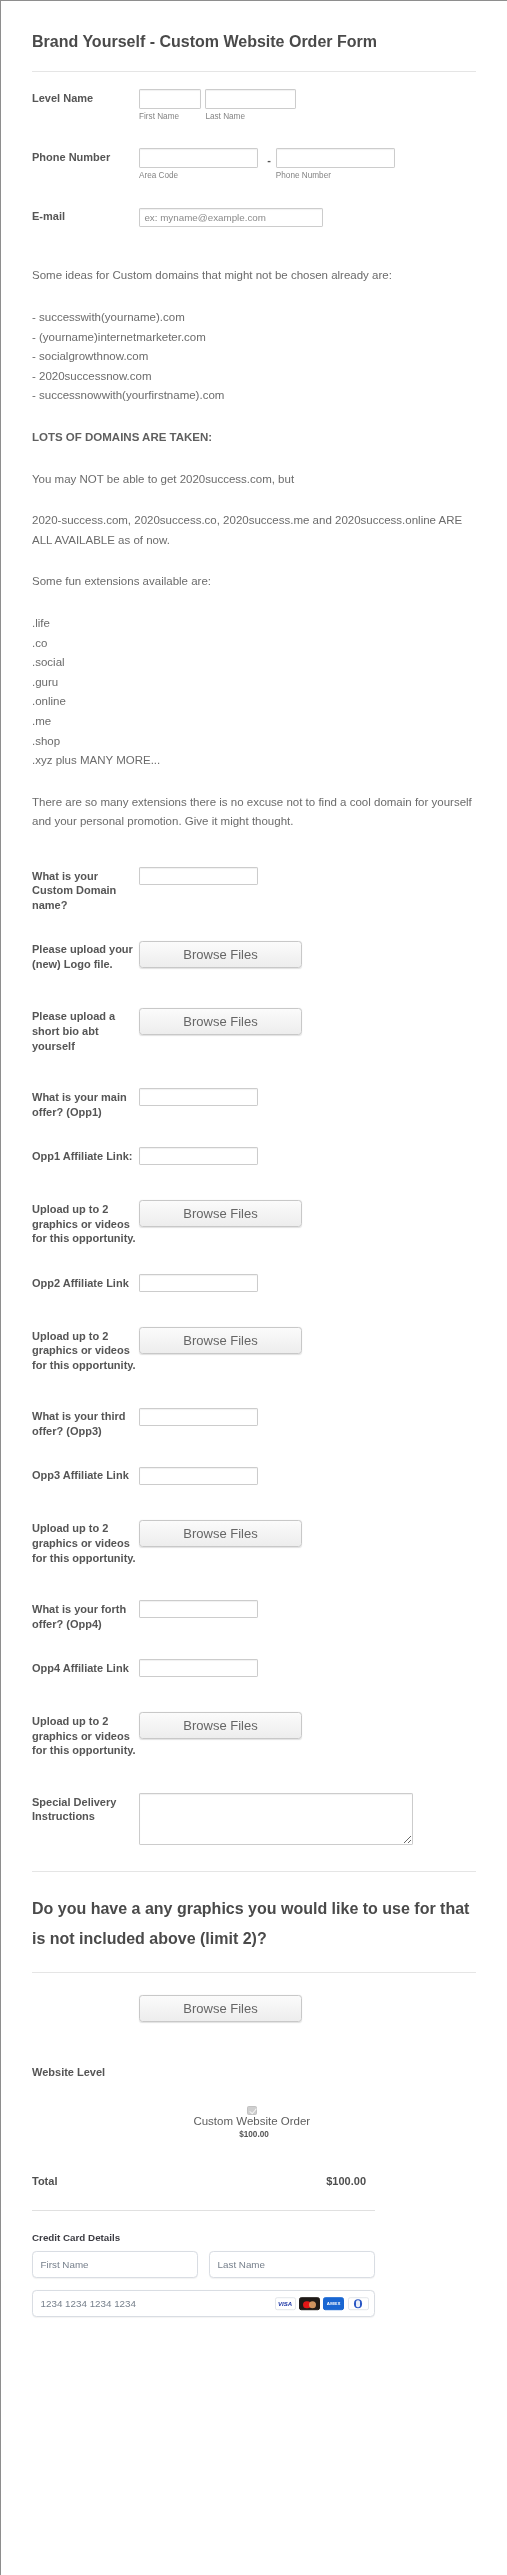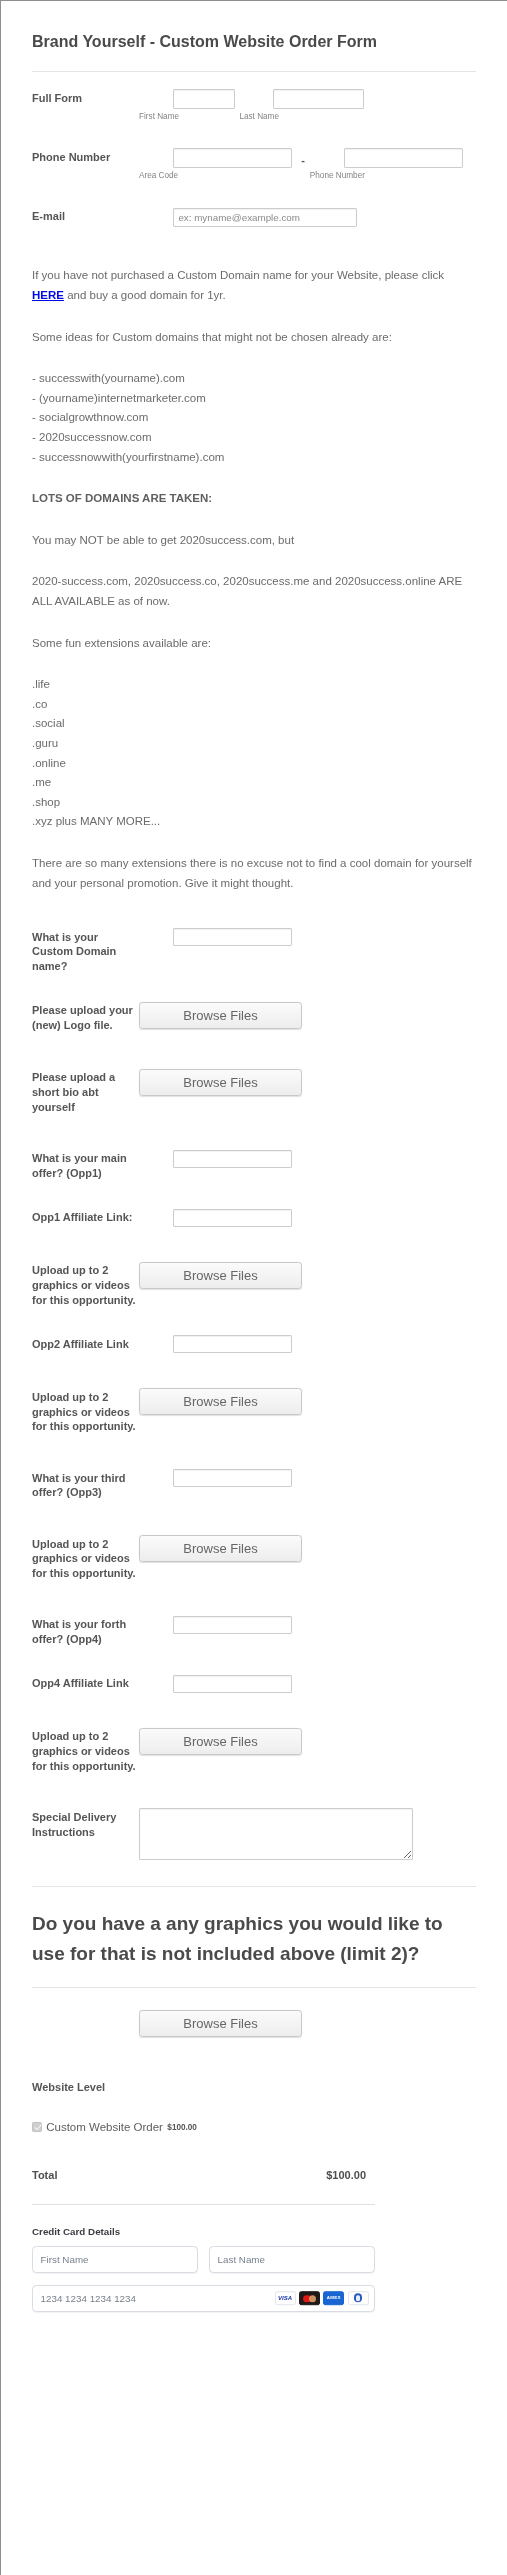--- a/index.html
+++ b/index.html
@@ -47,21 +47,20 @@
   .jf-input {
     height: 19.6px;
     border: 0.5px solid #ccc;
     border-radius: 1.1px;
     background: #fff;
     box-shadow: inset 0 1.1px 1.1px rgba(0,0,0,0.06);
     font-size: 9.8px;
     color: #555;
     padding: 2.2px 4.4px;
     font-family: "Liberation Sans", sans-serif;
-    margin-left: 34px;
   }
   .jf-input::placeholder { color: #8a8a8a; opacity: 1; }
   .w-first { width: 62px; }
   .w-last  { width: 91px; }
   .w-phone { width: 119px; }
   .w-email { width: 184px; }
   .w-short { width: 119px; height: 18px; }
   .sublabel {
     font-size: 8.2px;
     color: #848484;
@@ -116,36 +115,37 @@
   .rich .gap { margin-top: 22px; }
   .rich a.inline-link {
     color: #0008e8;
     font-weight: bold;
     text-decoration: underline;
     cursor: pointer;
   }
   .rich .bold-line { font-weight: bold; color: #5f5f5f; }
 
   h2.big-heading {
-    font-size: 19px;
+    font-size: 16px;
     font-weight: bold;
     color: #4a4a4a;
     line-height: 30px;
   }
 
   
   .section-label {
     font-size: 11px;
     font-weight: bold;
     color: #555;
   }
   .product-row {
     display: flex;
     align-items: center;
     margin-top: 28px;
+    flex-direction: column;
   }
   .checkbox {
     width: 9.8px;
     height: 9.8px;
     background: #cfcfcf;
     border: 0.5px solid #c2c2c2;
     border-radius: 1.6px;
     position: relative;
     margin-right: 4.4px;
     flex: 0 0 9.8px;
@@ -251,21 +251,21 @@
 </head>
 <body>
 
 <div class="page">
   <div class="content">
 
     <h1 class="form-title">Brand Yourself - Custom Website Order Form</h1>
     <hr class="divider top">
 
     <div class="row mt-32">
-      <div class="row-label">Full Form</div>
+      <div class="row-label">Level Name</div>
       <div class="field">
         <div class="pair">
           <div class="cell">
             <input class="jf-input w-first" type="text" style="">
             <div class="sublabel">First Name</div>
           </div>
           <div class="cell">
             <input class="jf-input w-last" type="text" style="">
             <div class="sublabel">Last Name</div>
           </div>
@@ -291,21 +291,20 @@
     </div>
 
     <div class="row mt-52">
       <div class="row-label">E-mail</div>
       <div class="field">
         <input class="jf-input w-email" type="text" placeholder="ex: myname@example.com" style="">
       </div>
     </div>
 
     <div class="rich mt-72">
-      <p><span>If you have not purchased a Custom Domain name for your Website, please click </span><a class="inline-link">HERE</a><span> and buy a good domain for 1yr.</span></p>
       <p class="gap">Some ideas for Custom domains that might not be chosen already are:</p>
       <p class="gap">
         <span>- successwith(yourname).com</span><br>
         <span>- (yourname)internetmarketer.com</span><br>
         <span>- socialgrowthnow.com</span><br>
         <span>- 2020successnow.com</span><br>
         <span>- successnowwith(yourfirstname).com</span>
       </p>
       <p class="bold-line gap">LOTS OF DOMAINS ARE TAKEN:</p>
       <p class="gap">You may NOT be able to get 2020success.com, but</p>
@@ -365,20 +364,24 @@
     </div>
     <div class="row mt-64">
       <div class="row-label">Upload up to 2 graphics or videos for this opportunity.</div>
       <div class="field"><button class="browse-btn">Browse Files</button></div>
     </div>
 
     <div class="row mt-64">
       <div class="row-label">What is your third offer? (Opp3)</div>
       <div class="field"><input class="jf-input w-short" type="text" style=""></div>
     </div>
+    <div class="row mt-52">
+      <div class="row-label">Opp3 Affiliate Link</div>
+      <div class="field"><input class="jf-input w-short" type="text" style=""></div>
+    </div>
     <div class="row mt-64">
       <div class="row-label">Upload up to 2 graphics or videos for this opportunity.</div>
       <div class="field"><button class="browse-btn">Browse Files</button></div>
     </div>
 
     <div class="row mt-64">
       <div class="row-label">What is your forth offer? (Opp4)</div>
       <div class="field"><input class="jf-input w-short" type="text" style=""></div>
     </div>
     <div class="row mt-52">

